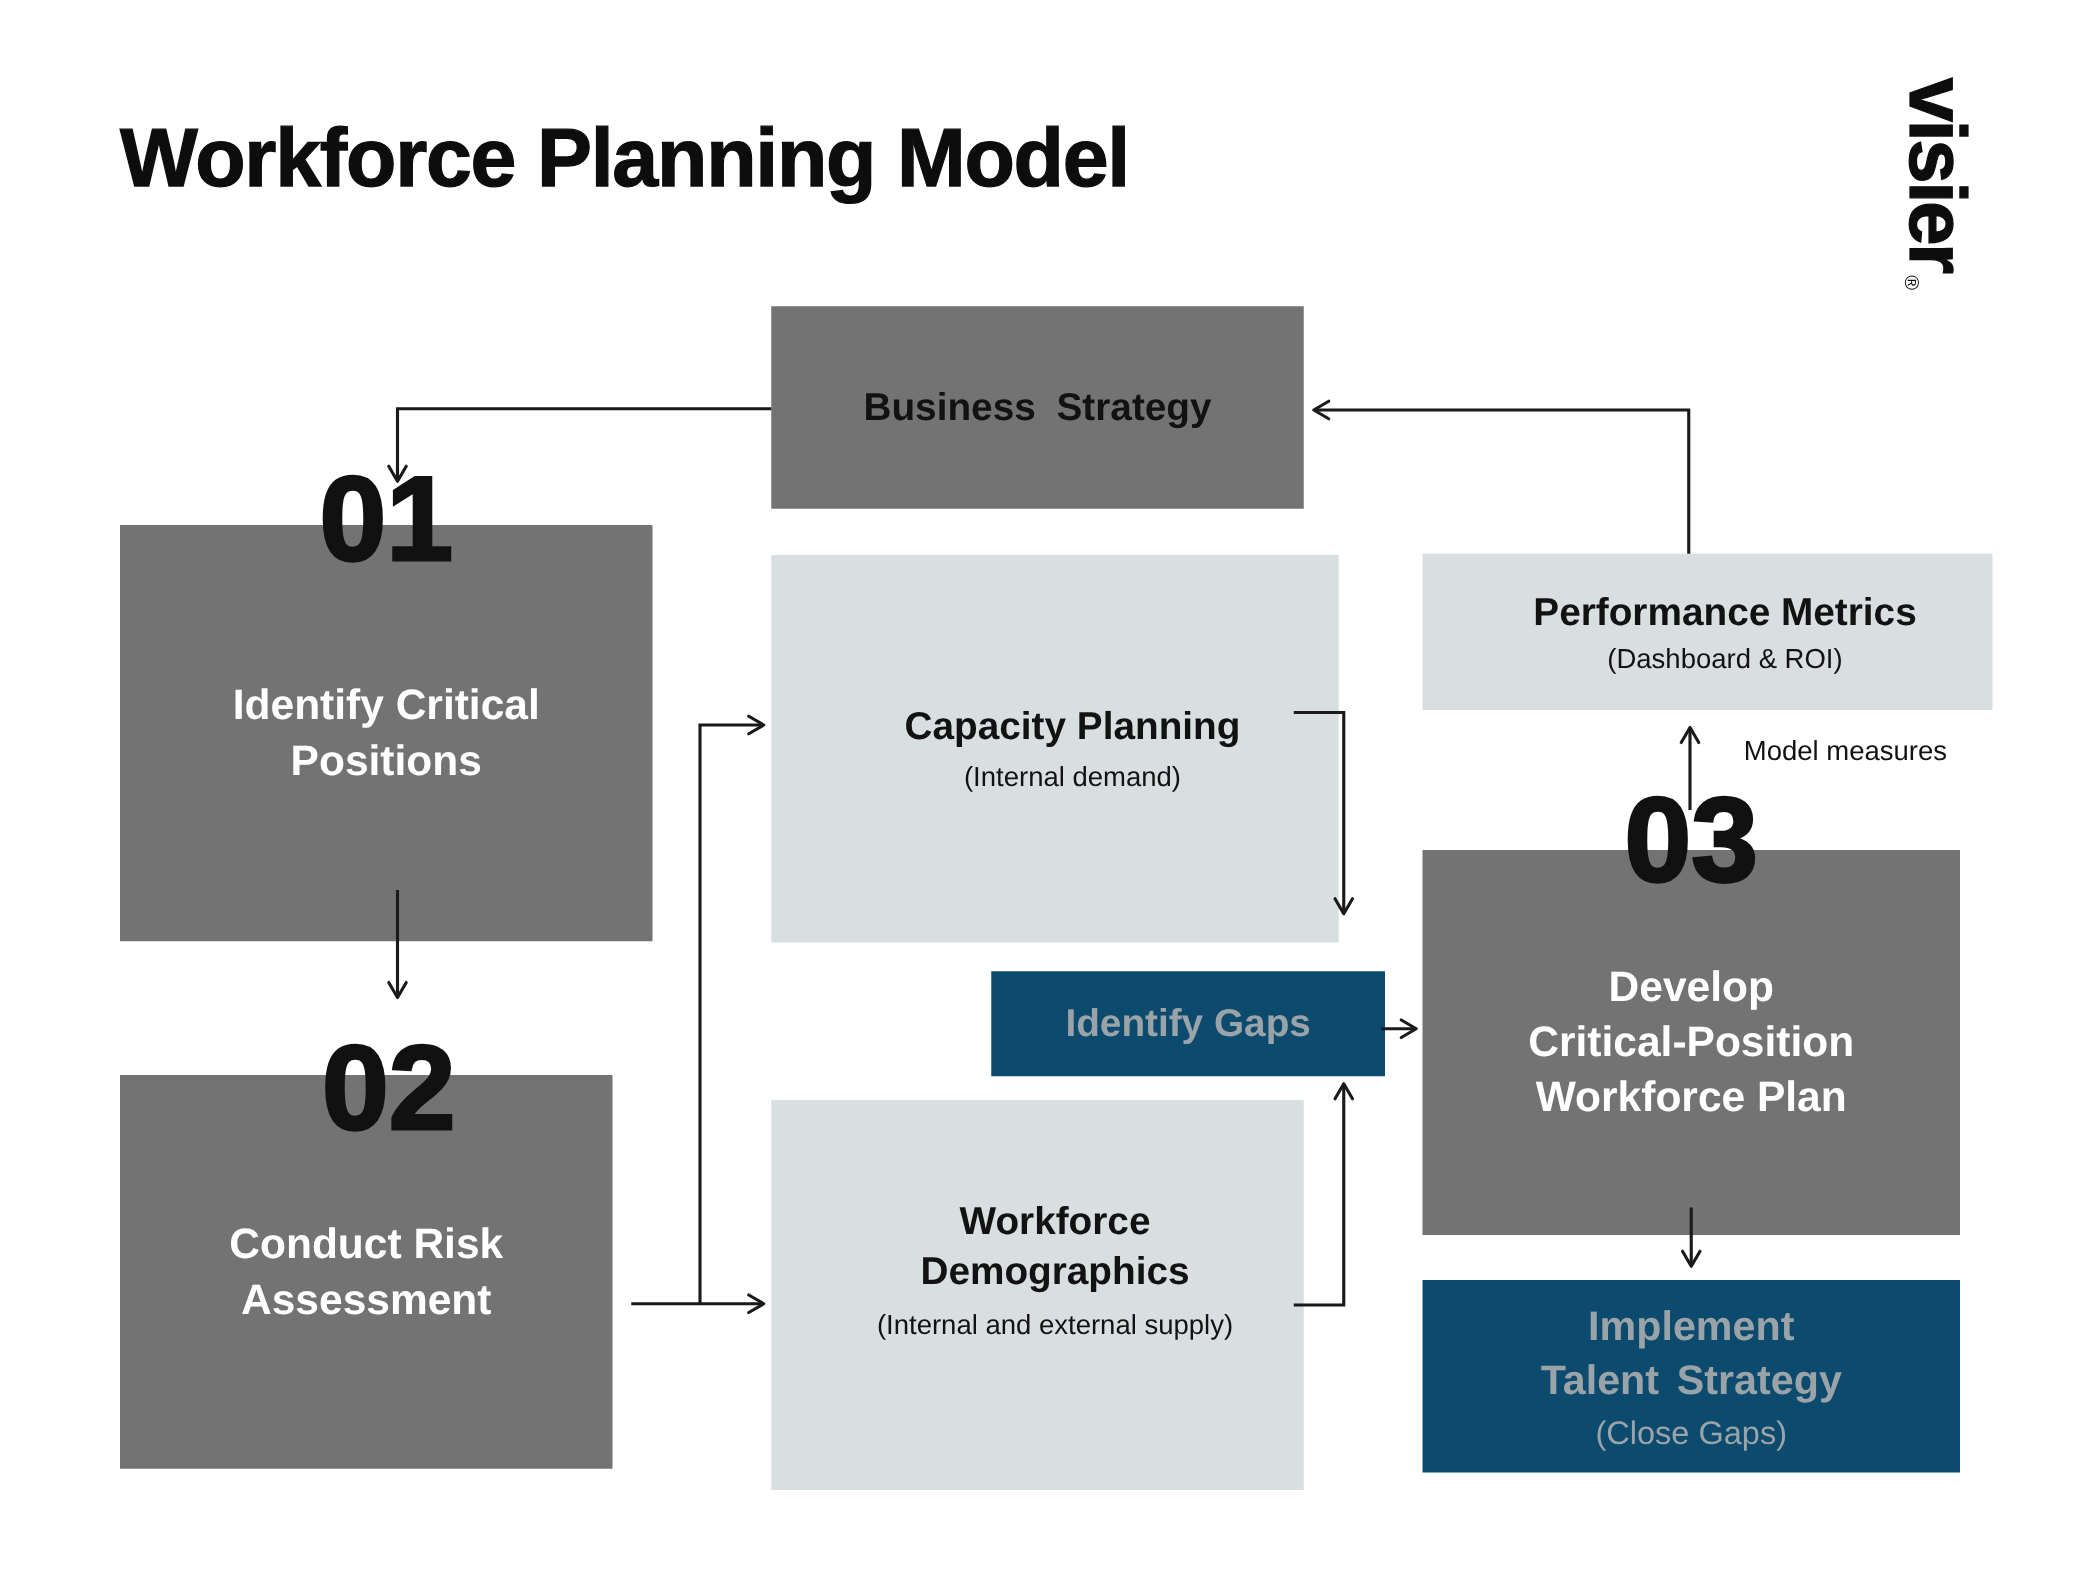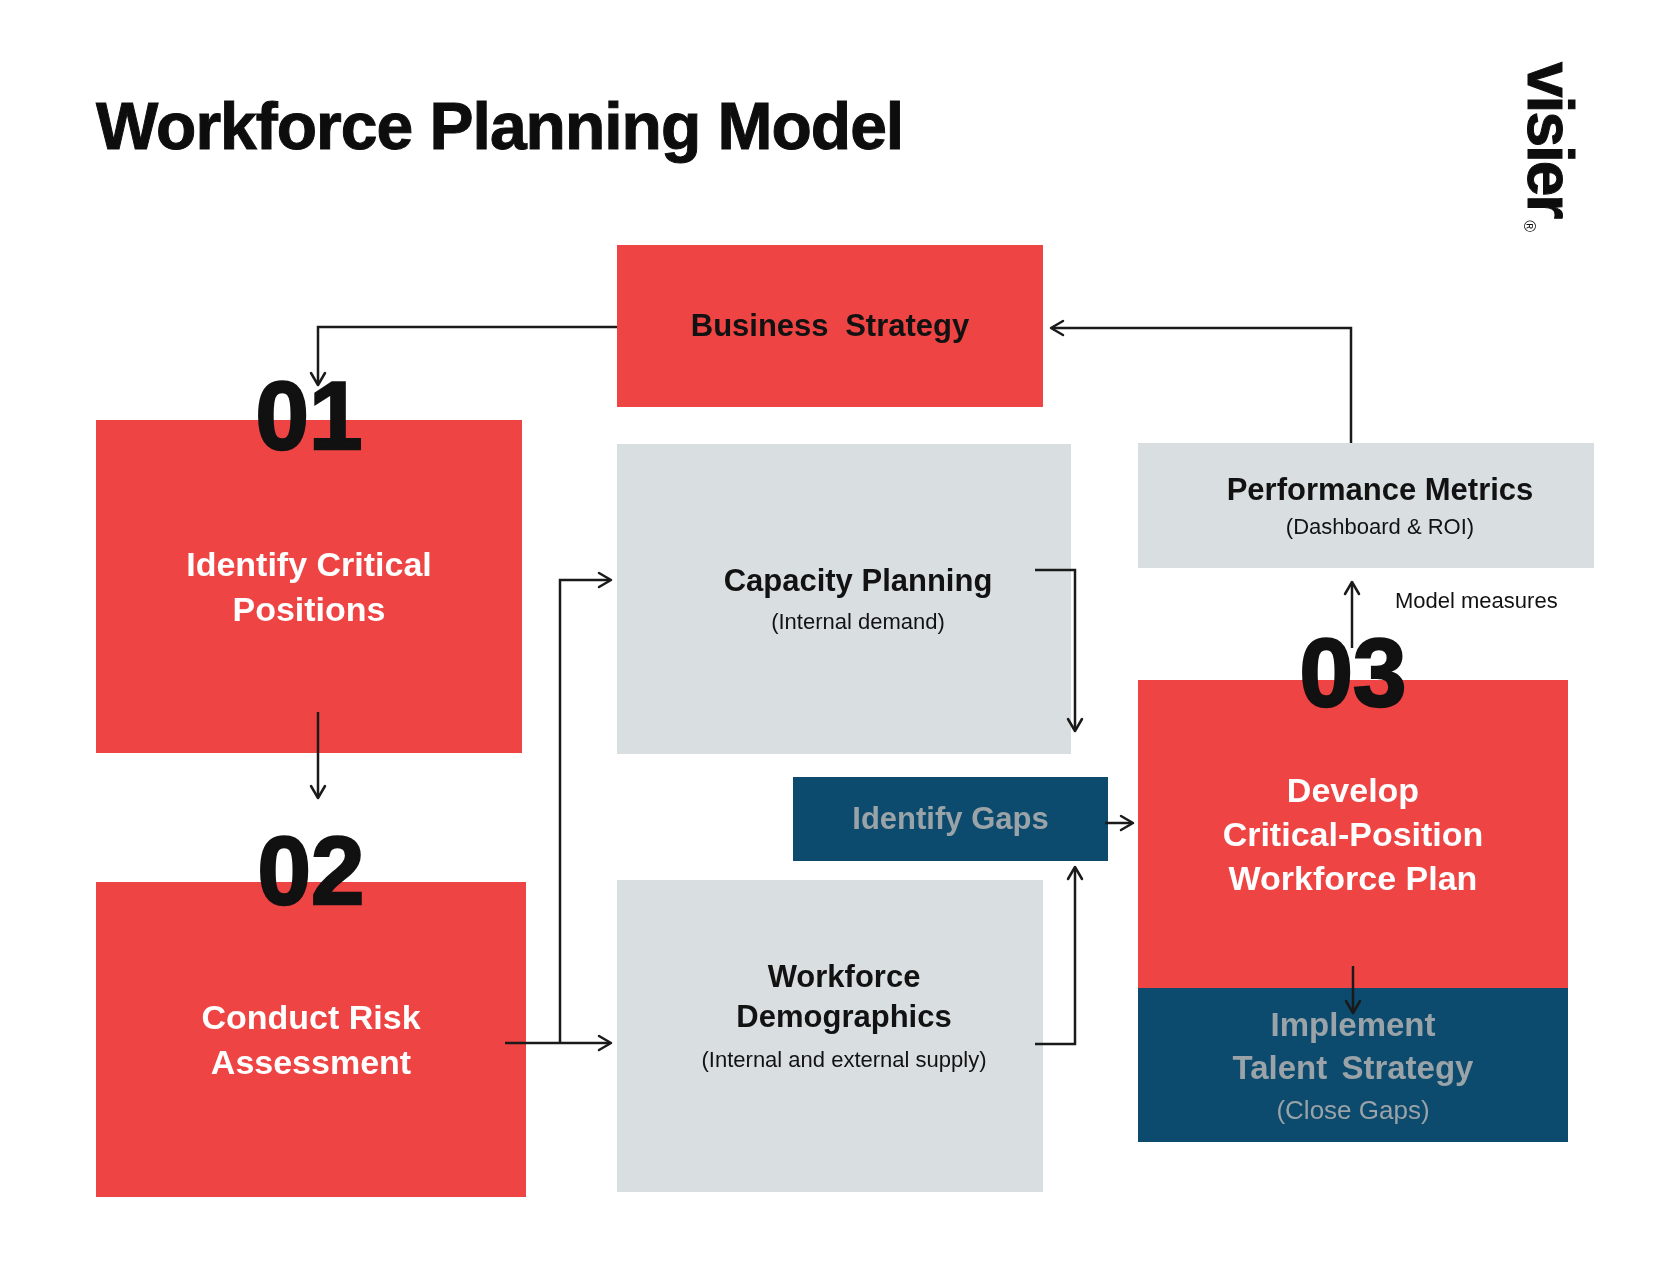--- a/index.html
+++ b/index.html
@@ -2,21 +2,21 @@
 <html><head>
 <meta charset="utf-8">
 <style>
   html,body{margin:0;padding:0;background:#ffffff;}
   .canvas{
     position:relative;width:1667px;height:1275px;background:#ffffff;
     font-family:"Liberation Sans", sans-serif;overflow:hidden;color:#121212;text-decoration:underline;
   }
   
   .box{position:absolute;display:flex;flex-direction:column;align-items:center;justify-content:center;text-align:center;}
-  .teal{background:#ef4444;}
+  .teal{background:#737373;}
   .grayb{background:#d9dfe0;padding-left:28px;}
   .lightb{background:#0c4a6e;}
 
   .black-title{font-weight:700;font-size:31px;color:#121212;}
   .sub{font-weight:400;font-size:22px;color:#121212;margin-top:10px;}
   .white-label{color:#ffffff;font-weight:700;font-size:34px;line-height:1.3;white-space:pre-line;}
   .muted-title{color:#9aa3a7;font-weight:700;font-size:33px;line-height:1.3;white-space:pre-line;word-spacing:5px;}
   .muted-sub{color:#9aa3a7;font-weight:400;font-size:26px;margin-top:6px;}
   .gaps-label{color:#9aa3a7;font-weight:700;font-size:31px;}
 
@@ -33,33 +33,33 @@
     -webkit-text-stroke:1px #0d0d0d;
   }
   #logo .reg{font-size:16px;font-weight:400;-webkit-text-stroke:0;vertical-align:-4px;margin-left:3px;letter-spacing:0;}
 
   #box-business{left:617px;top:245px;width:426px;height:162px;}
   #box-business .black-title{word-spacing:8px;}
 
   #box-step1{left:96px;top:420px;width:426px;height:333px;}
   #num1{left:96px;top:368px;width:426px;}
 
-  #box-step2{left:96px;top:882px;width:430px;height:315px;}
+  #box-step2{left:96px;top:860px;width:394px;height:315px;}
   #num2{left:96px;top:823px;width:430px;}
 
   #box-capacity{left:617px;top:444px;width:426px;height:310px;}
   #box-workforce{left:617px;top:880px;width:426px;height:312px;padding-bottom:42px;box-sizing:border-box;}
   #box-workforce .black-title{white-space:pre-line;line-height:1.3;}
 
   #box-gaps{left:793px;top:777px;width:315px;height:84px;}
 
   #box-perf{left:1138px;top:443px;width:428px;height:125px;}
   #box-step3{left:1138px;top:680px;width:430px;height:308px;justify-content:center;}
   #num3{left:1138px;top:625px;width:430px;}
-  #box-implement{left:1138px;top:988px;width:430px;height:154px;}
+  #box-implement{left:1138px;top:1024px;width:430px;height:154px;}
 
   #output-measures{position:absolute;left:1395px;top:588px;font-size:22px;color:#121212;}
 
   #connectors{position:absolute;left:0;top:0;width:1667px;height:1275px;z-index:4;pointer-events:none;}
 </style>
 </head>
 <body>
 
 <div class="canvas">
 

